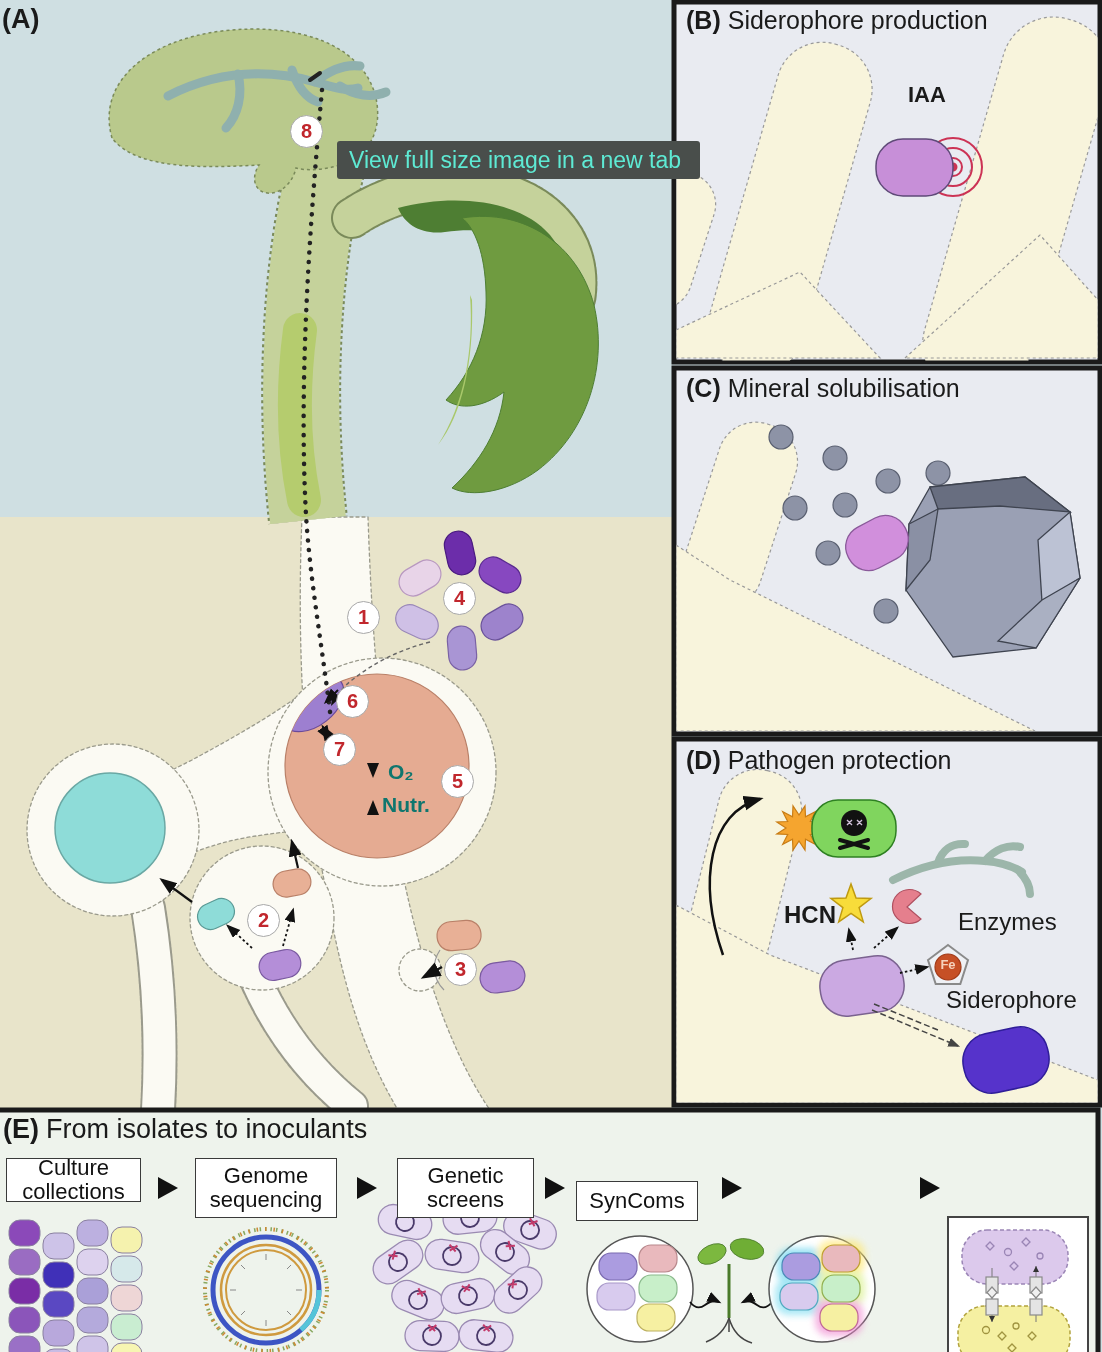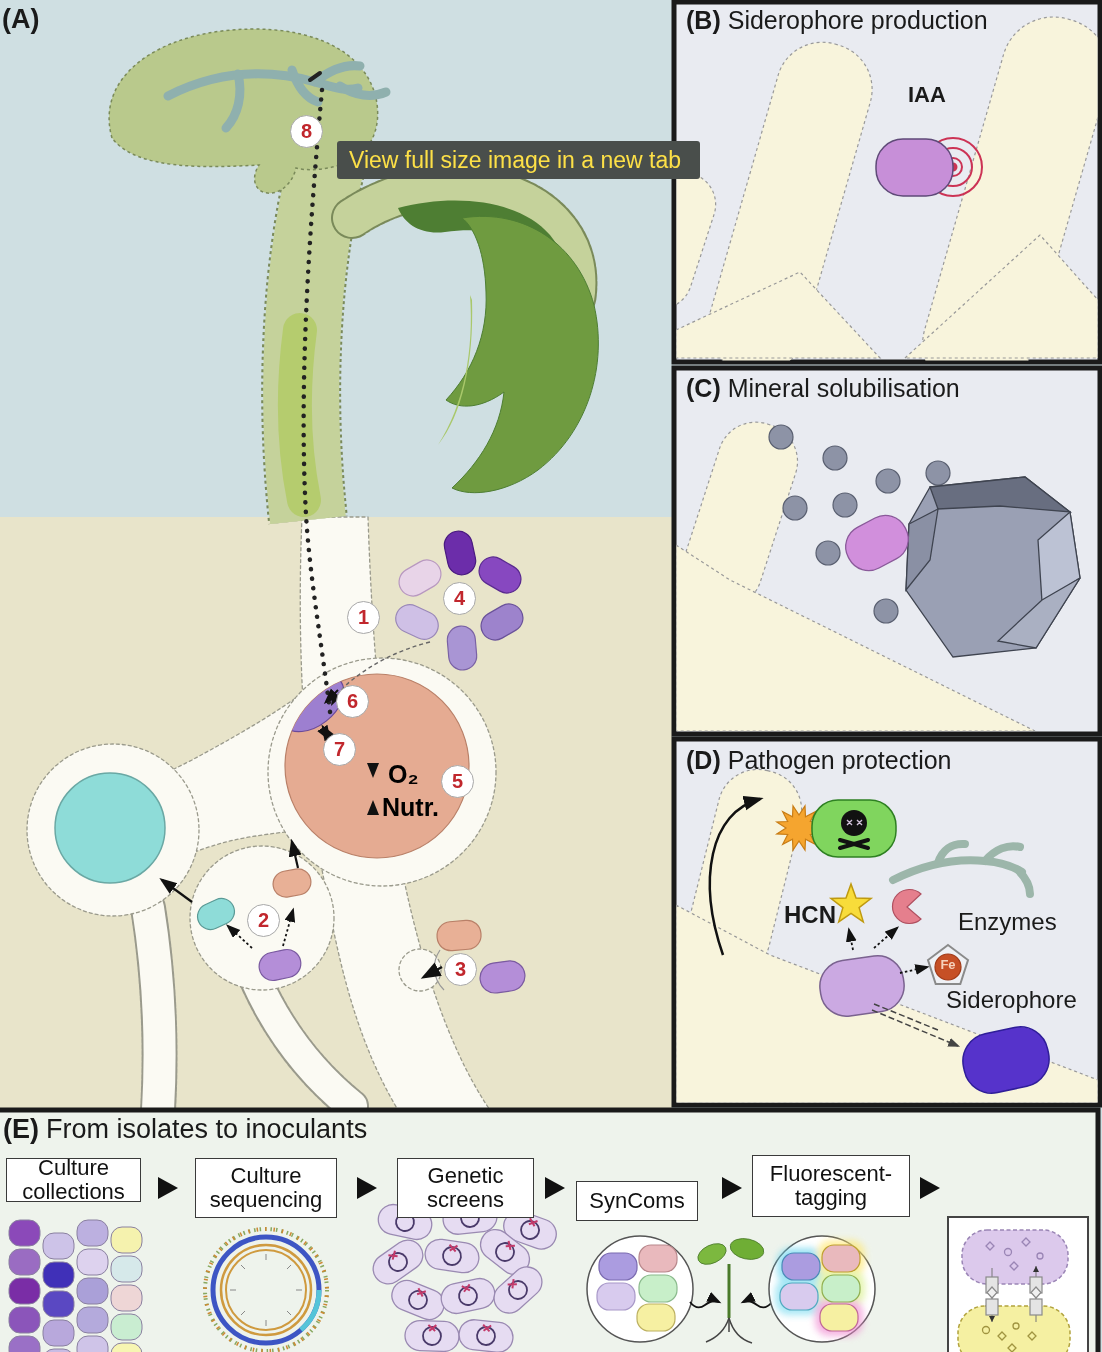--- a/index.html
+++ b/index.html
@@ -7,28 +7,28 @@
           font-family:"Liberation Sans","DejaVu Sans",sans-serif;background:#cfdfe2;}
   #figure svg{position:absolute;left:0;top:0;}
   .ov{position:absolute;white-space:nowrap;color:#1a1a1a;}
   .phdr{font-size:25px;}
   .phdr .tag{font-weight:bold;}
   .phdr .ttl{margin-left:7px;}
   .marker{position:absolute;width:33px;height:33px;border-radius:50%;background:#fff;
           border:1.5px solid #a8a8a8;color:#c1272d;font-weight:bold;font-size:20px;
           display:flex;align-items:center;justify-content:center;box-sizing:border-box;}
   #tooltip{position:absolute;left:337px;top:141px;width:363px;height:38px;background:#494e4b;
-           color:#fde047;font-size:23px;display:flex;align-items:center;padding-left:12px;
+           color:#5eead4;font-size:23px;display:flex;align-items:center;padding-left:12px;
            box-sizing:border-box;border-radius:3px;}
   .ebox{position:absolute;background:#fff;border:1.5px solid #3a3a3a;display:flex;
         align-items:center;justify-content:center;text-align:center;font-size:22px;
         line-height:1.08;color:#111;box-sizing:border-box;white-space:normal;}
   .earrow{position:absolute;width:0;height:0;border-left:20px solid #111;
           border-top:11px solid transparent;border-bottom:11px solid transparent;}
-  .wtxt{color:#000000;font-weight:600;font-size:25px;}
+  .wtxt{color:#0f766e;font-weight:600;font-size:21px;}
   .lbl24{font-size:24px;font-weight:600;}
 </style>
 </head>
 <body>
 
 <div id="figure">
 <svg width="1102" height="1352" viewBox="0 0 1102 1352">
   <defs>
     <marker id="ah" markerWidth="9" markerHeight="8" refX="6.5" refY="3" orient="auto">
       <path d="M0 0 L8 3 L0 6 Z" fill="#111"></path>
@@ -432,24 +432,23 @@
 <div class="marker" style="left:347px;top:601px;">1</div>
 <div class="marker" style="left:247px;top:904px;">2</div>
 <div class="marker" style="left:444px;top:953px;">3</div>
 <div class="marker" style="left:443px;top:582px;">4</div>
 <div class="marker" style="left:441px;top:765px;">5</div>
 <div class="marker" style="left:336px;top:685px;">6</div>
 <div class="marker" style="left:323px;top:733px;">7</div>
 <div class="marker" style="left:290px;top:115px;">8</div>
 
 <div class="ebox" style="left:6px;top:1158px;width:135px;height:44px;">Culture collections</div>
-<div class="ebox" style="left:195px;top:1158px;width:142px;height:60px;">Culture sequencing</div>
+<div class="ebox" style="left:195px;top:1158px;width:142px;height:60px;">Genome sequencing</div>
 <div class="ebox" style="left:397px;top:1158px;width:137px;height:60px;">Genetic screens</div>
 <div class="ebox" style="left:576px;top:1169px;width:122px;height:40px;margin-top:12px;">SynComs</div>
-<div class="ebox" style="left:752px;top:1155px;width:158px;height:62px;">Fluorescent-tagging</div>
 
 <div class="earrow" style="left:158px;top:1177px;"></div>
 <div class="earrow" style="left:357px;top:1177px;"></div>
 <div class="earrow" style="left:545px;top:1177px;"></div>
 <div class="earrow" style="left:722px;top:1177px;"></div>
 <div class="earrow" style="left:920px;top:1177px;"></div>
 
 <div id="tooltip">View full size image in a new tab</div>
 </div>
 

